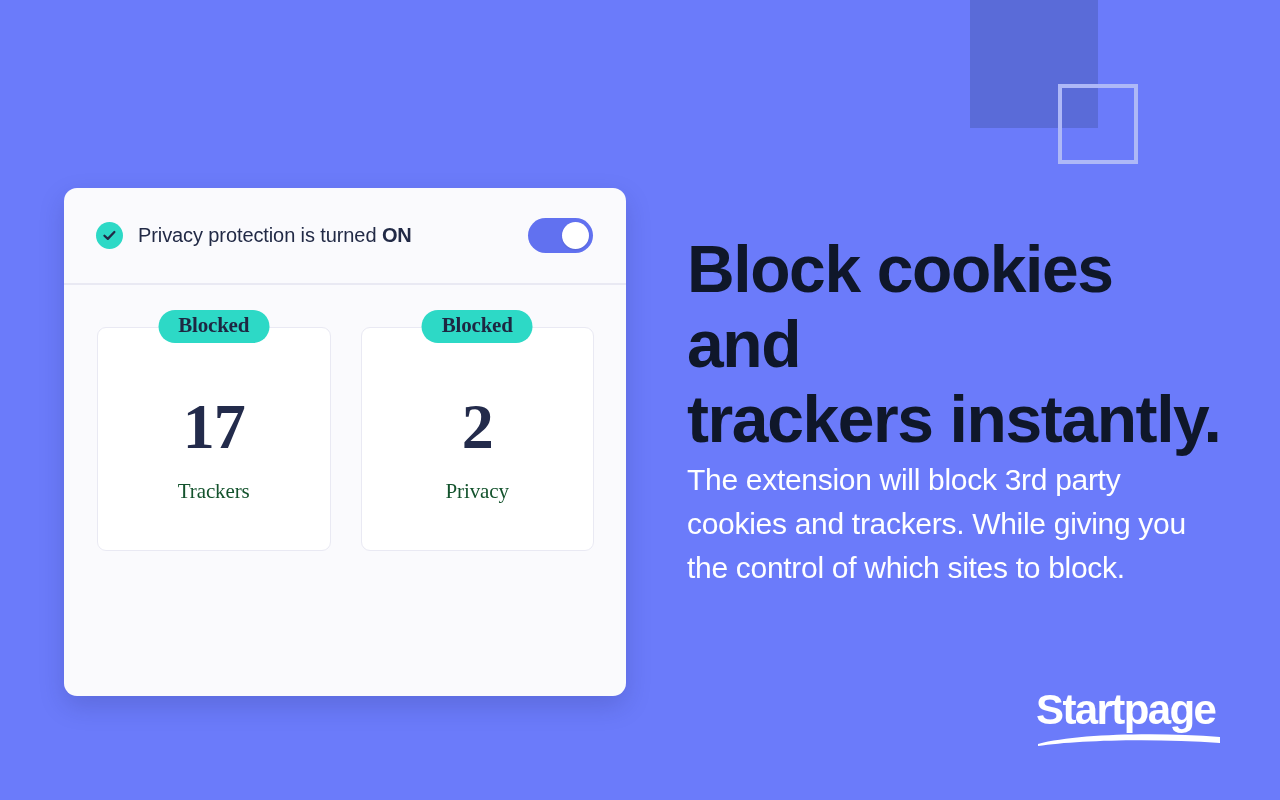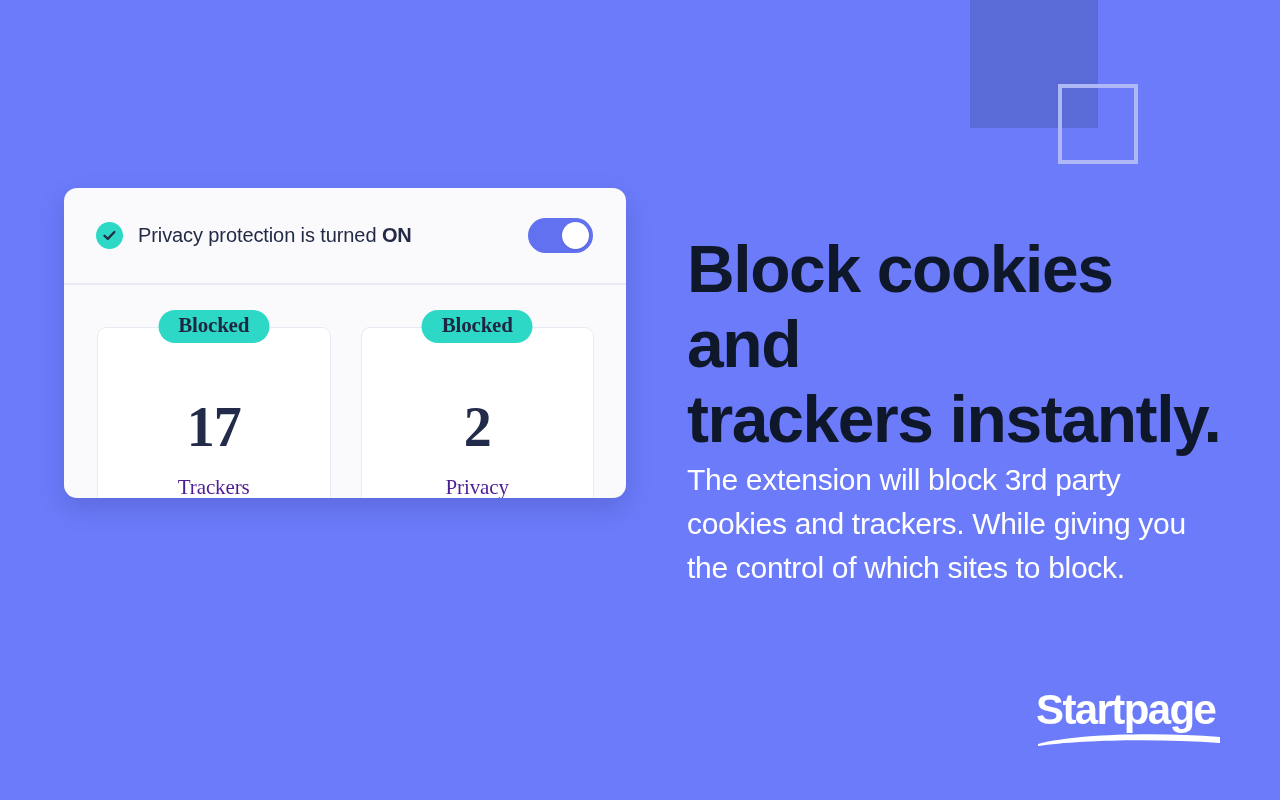--- a/index.html
+++ b/index.html
@@ -28,21 +28,21 @@
     left:1058px; top:84px;
     width:80px; height:80px;
     border:4px solid #AEB8F7;
     background:transparent;
   }
 
   
   .popup-card{
     position:absolute;
     left:64px; top:188px;
-    width:562px; height:310px;
+    width:562px; height:508px;
     background:#FAFAFD;
     border-radius:13px;
     box-shadow:0 10px 26px rgba(30,35,90,.18);
     overflow:hidden;
   }
 
   .popup-header{
     height:97px;
     display:flex;
     align-items:center;
@@ -116,32 +116,32 @@
     font-size:21px;
     font-weight:700;
     letter-spacing:-0.2px;
     padding:4px 20px 6px;
     border-radius:17px;
     white-space:nowrap;
     line-height:1.1;
   }
 
   .stat-value{
-    font-size:56px;
+    font-size:64px;
     font-weight:700;
     color:#232B4B;
     line-height:1;
     letter-spacing:-1px;
     margin-top:20px;
   }
 
   .stat-label{
     margin-top:20px;
     font-size:21px;
-    color:#4c1d95;
+    color:#14532d;
     letter-spacing:-0.1px;
   }
 
   
   .copy{
     position:absolute;
     left:687px; top:232px;
     width:540px;
   }
 

